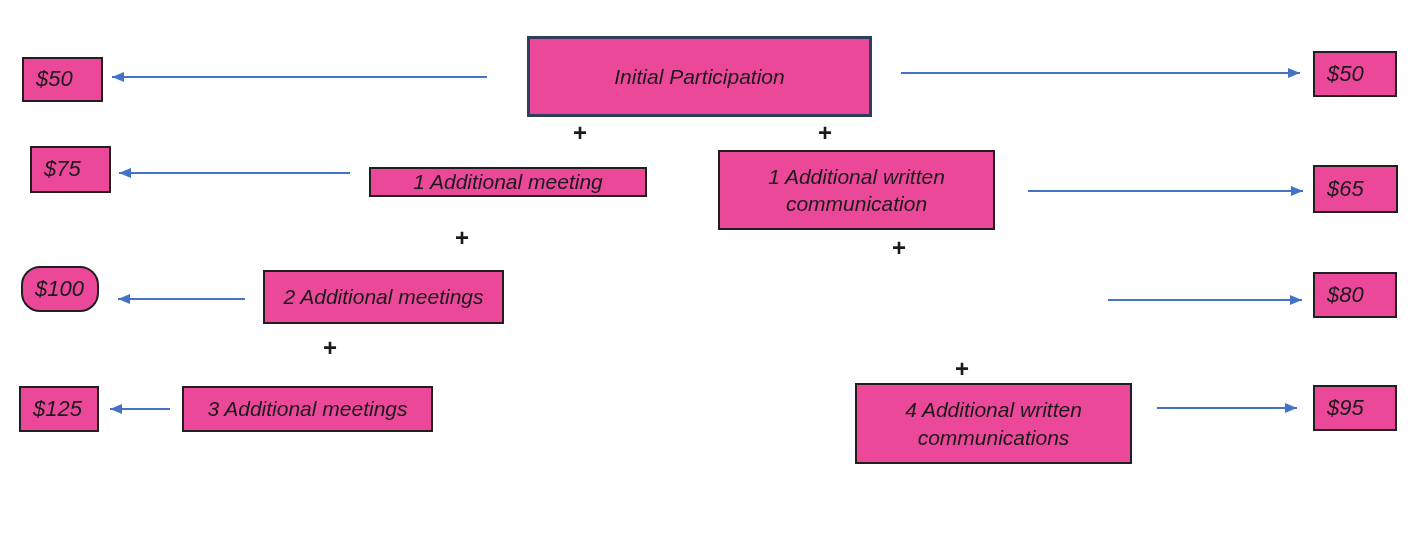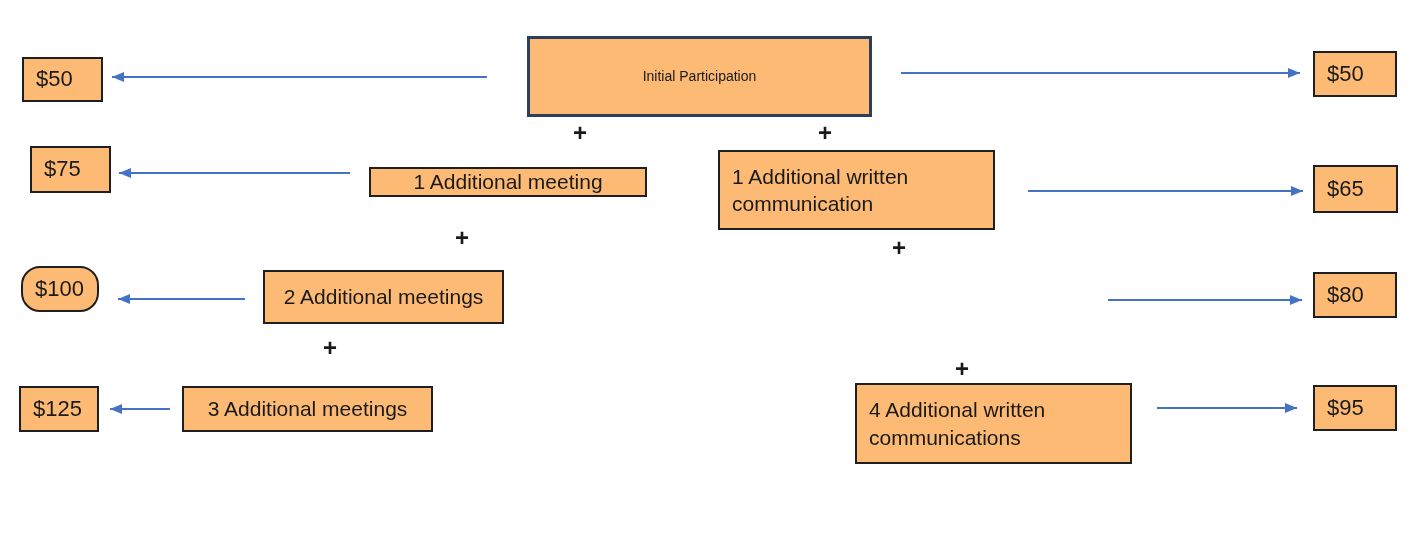--- a/index.html
+++ b/index.html
@@ -7,35 +7,36 @@
     position: relative;
     width: 1428px;
     height: 558px;
     background: #ffffff;
     font-family: "Liberation Sans", sans-serif;
     color: #1a1a1a;
     overflow: hidden;
   }
   .box {
     position: absolute;
-    background: #fdba74;
+    background: #ec4899;
     border: 2px solid #1f1f1f;
     box-sizing: border-box;
     display: flex;
     align-items: center;
     font-size: 21px;
     line-height: 1.3;
+    font-style: italic;
   }
   .box.centered { justify-content: center; text-align: center; }
-  .box.leftpad { justify-content: flex-start; text-align: left; padding: 4px 12px; }
+  .box.leftpad { justify-content: flex-start; text-align: center; padding: 4px 12px; }
   .root-box {
     border: 3px solid #2e3f5e;
     justify-content: center;
     text-align: center;
-    font-size: 14px;
+    font-size: 21px;
   }
   .value-box {
     justify-content: flex-start;
     padding-left: 12px;
     font-size: 22px;
   }
   .plus {
     position: absolute;
     transform: translate(-50%, -50%);
     font-size: 24px;

